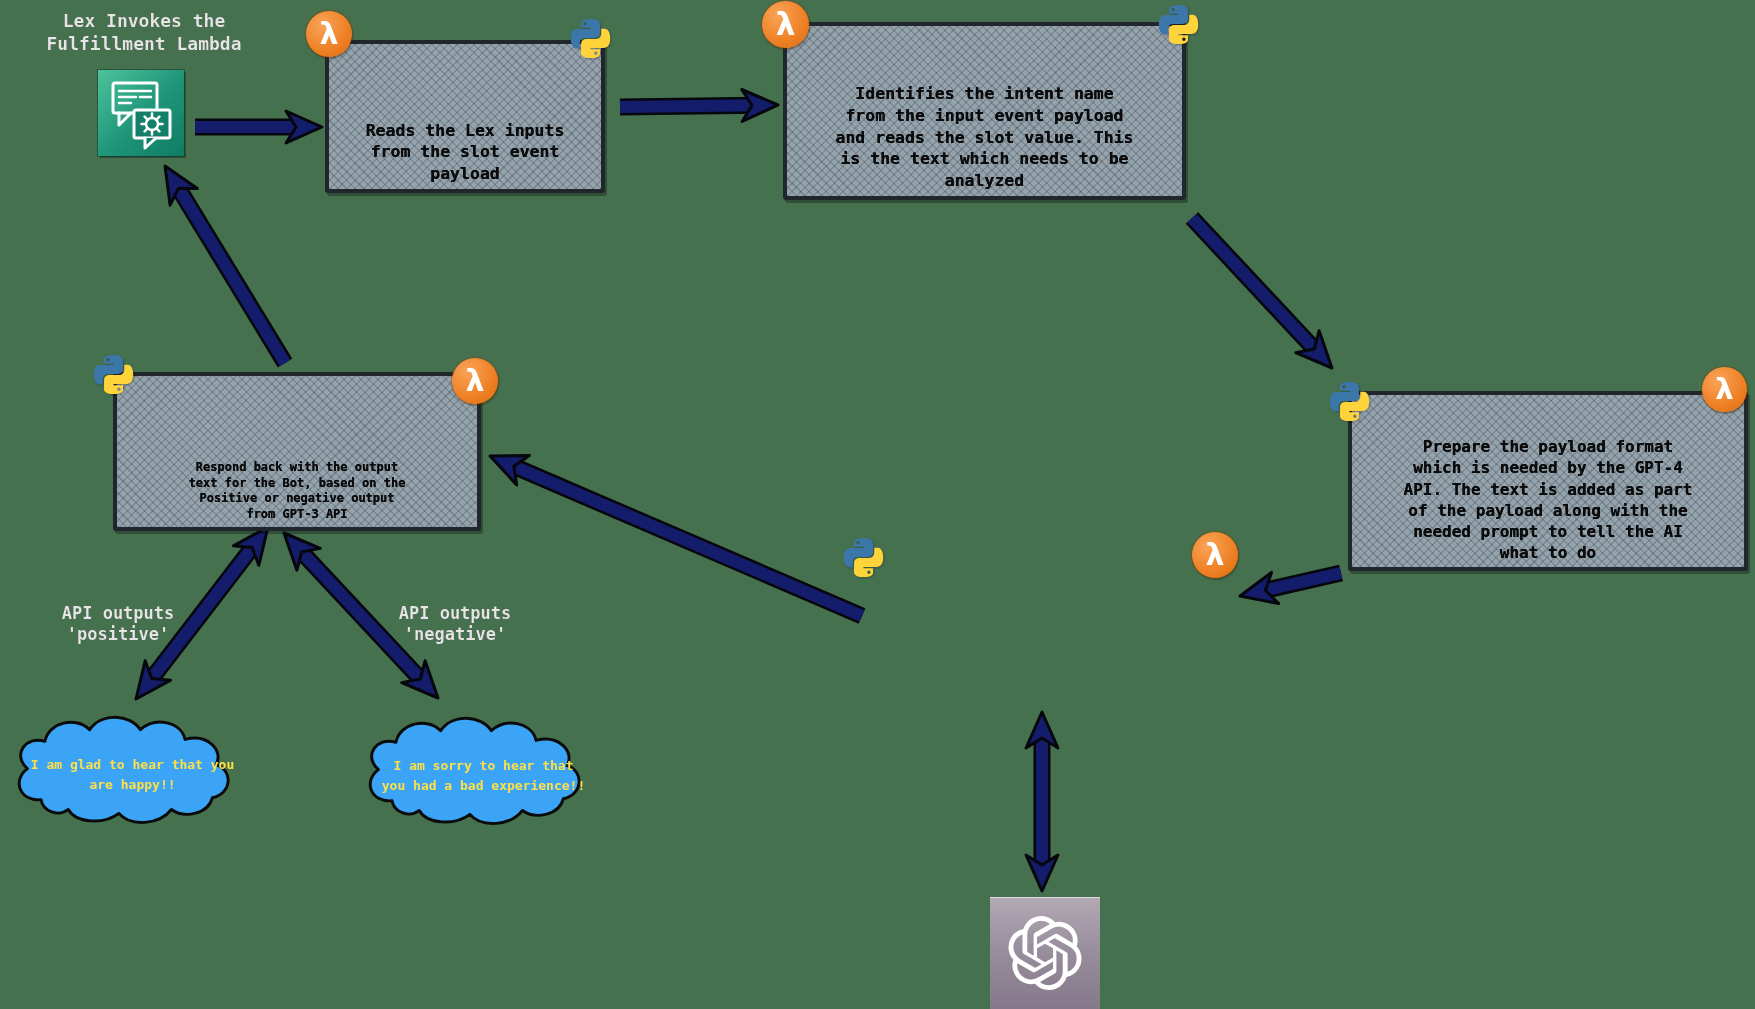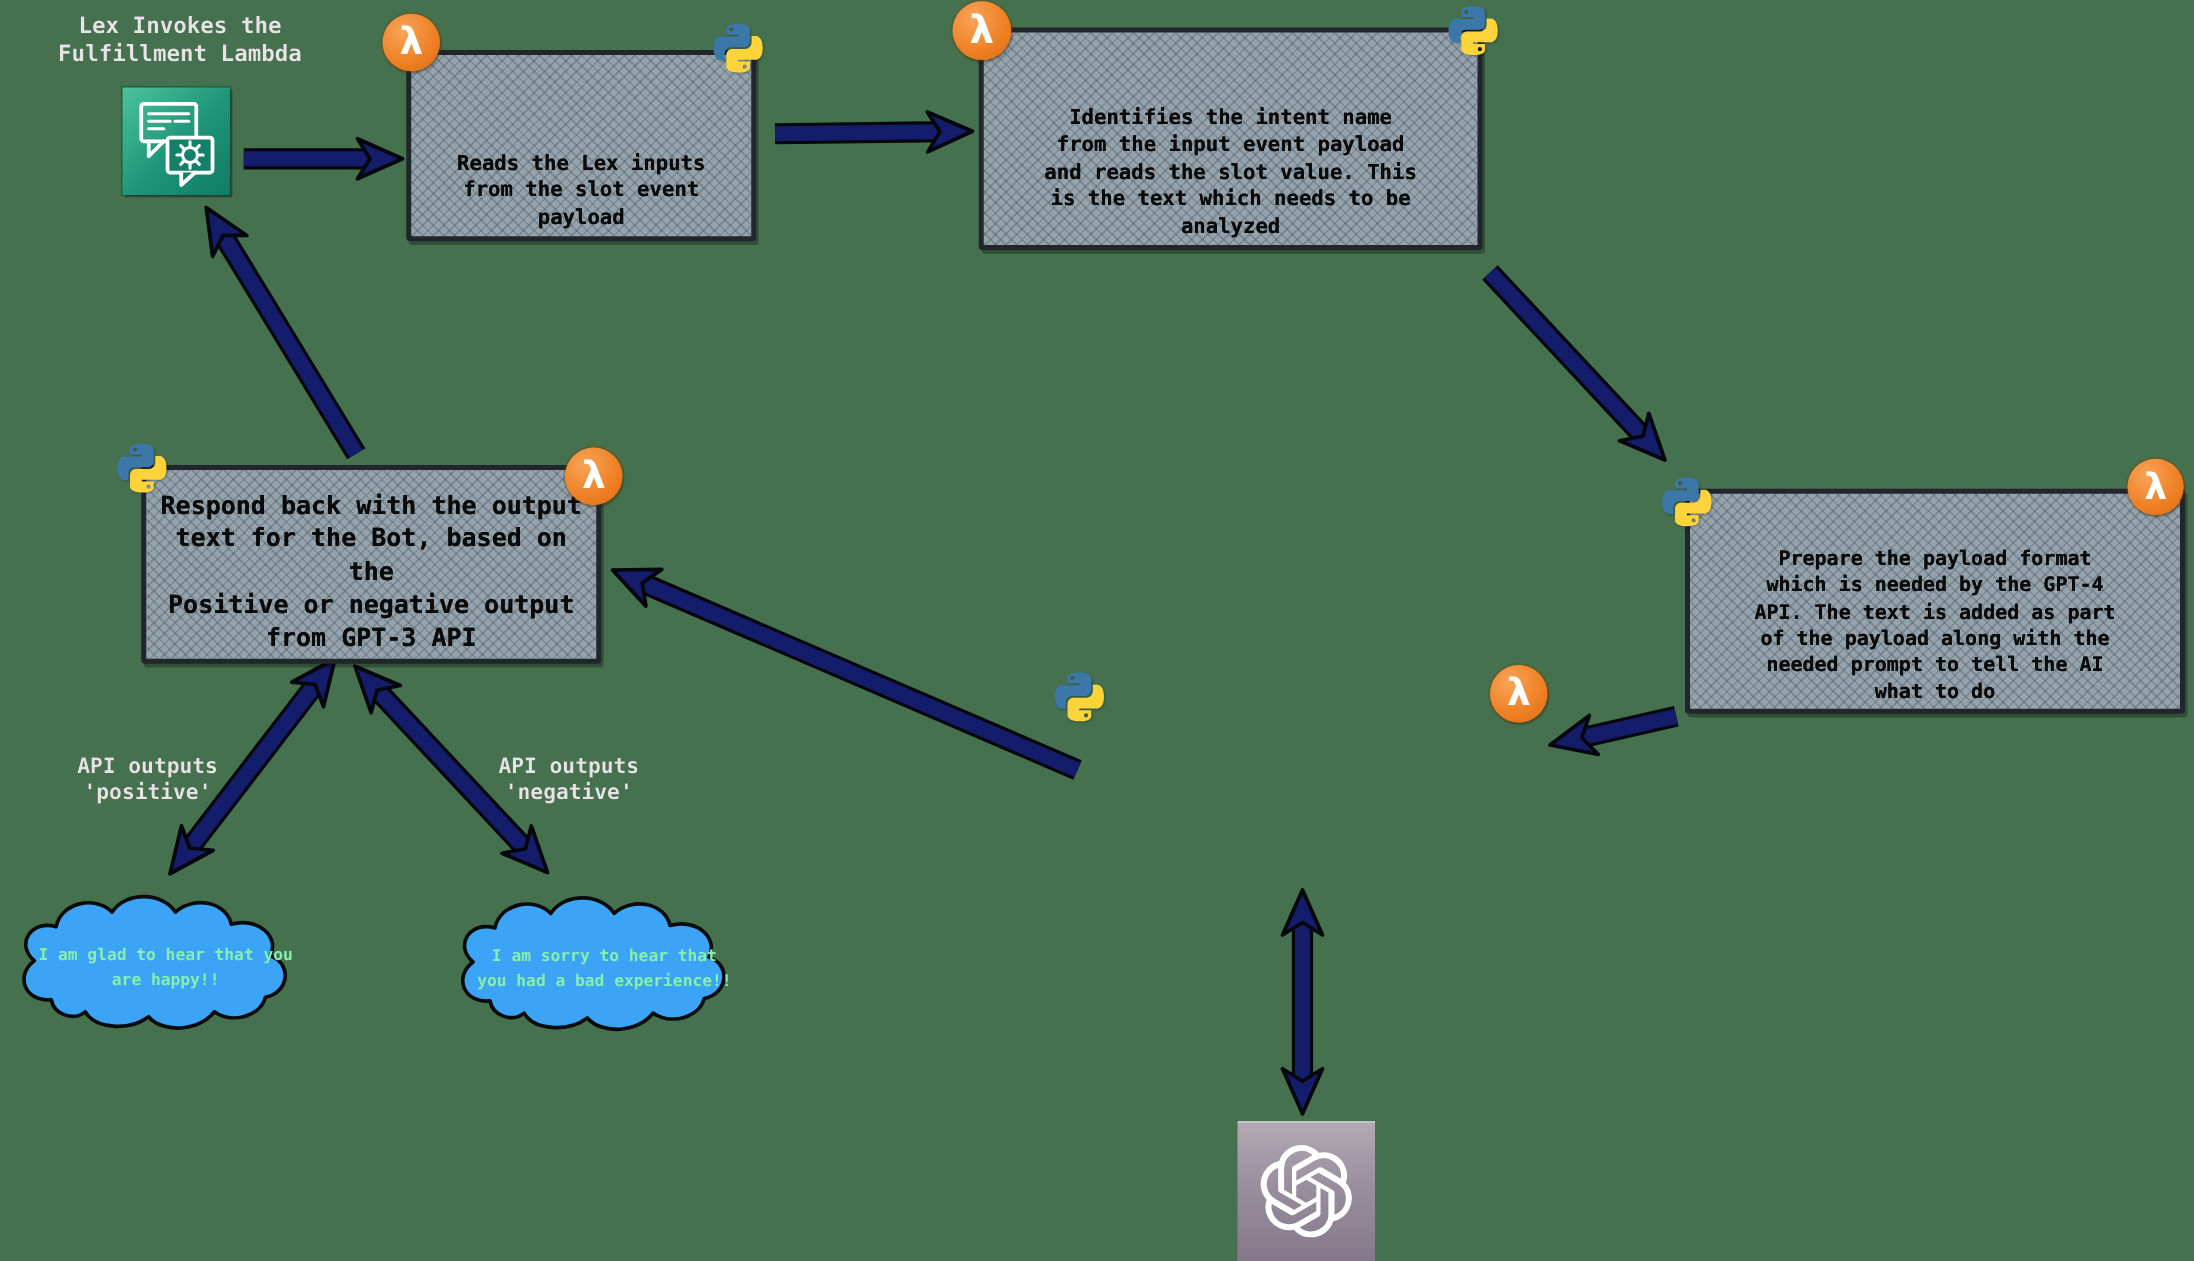--- a/index.html
+++ b/index.html
@@ -53,21 +53,21 @@
   }
   .title-label{font-size:18px;line-height:1.25;}
   .api-label{font-size:17px;line-height:1.25;}
 
   
   .cloud{position:absolute;}
   .cloud svg{display:block;position:absolute;left:0;top:0;}
   .cloud-text{
     position:absolute;left:0;top:0;right:0;bottom:0;
     display:flex;align-items:center;justify-content:center;
-    font-weight:bold;font-size:13px;line-height:1.55;color:#86efac;
+    font-weight:bold;font-size:13px;line-height:1.55;color:#fde047;
     text-align:center;white-space:pre-line;padding-top:6px;
   }
 
   
   .openai-tile{
     position:absolute;left:990px;top:897px;width:110px;height:112px;
     background:linear-gradient(180deg,#B3AAB5 0%,#9A8F9E 45%,#84788A 100%);
     box-shadow:inset 0 1px 0 rgba(255,255,255,.55);
     display:flex;align-items:center;justify-content:center;
   }
@@ -177,21 +177,21 @@
     <div class="node-text" style="font-size:16px;">Prepare the payload format
 which is needed by the GPT-4
 API. The text is added as part
 of the payload along with the
 needed prompt to tell the AI
 what to do</div>
   </div>
 
 
   <div class="node" style="left:113px;top:372px;width:360px;height:151px;">
-    <div class="node-text" style="font-size:20px;">Respond back with the output
+    <div class="node-text" style="font-size:12px;">Respond back with the output
 text for the Bot, based on the
 Positive or negative output
 from GPT-3 API</div>
   </div>
 
   <div class="lambda-badge" style="left:306px;top:11px;width:46px;height:46px;font-size:30px;">
       <span>λ</span>
     </div>
   <div class="lambda-badge" style="left:762px;top:1px;width:47px;height:47px;font-size:31px;">
       <span>λ</span>

